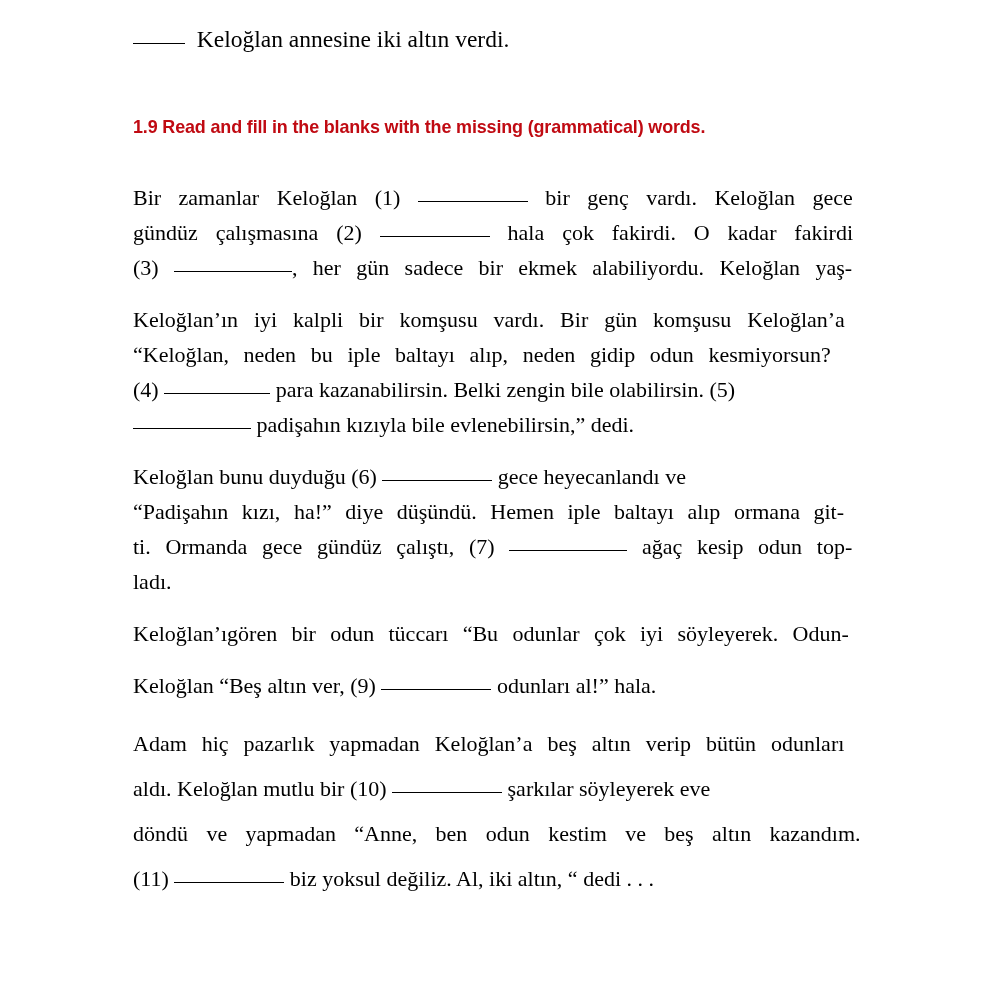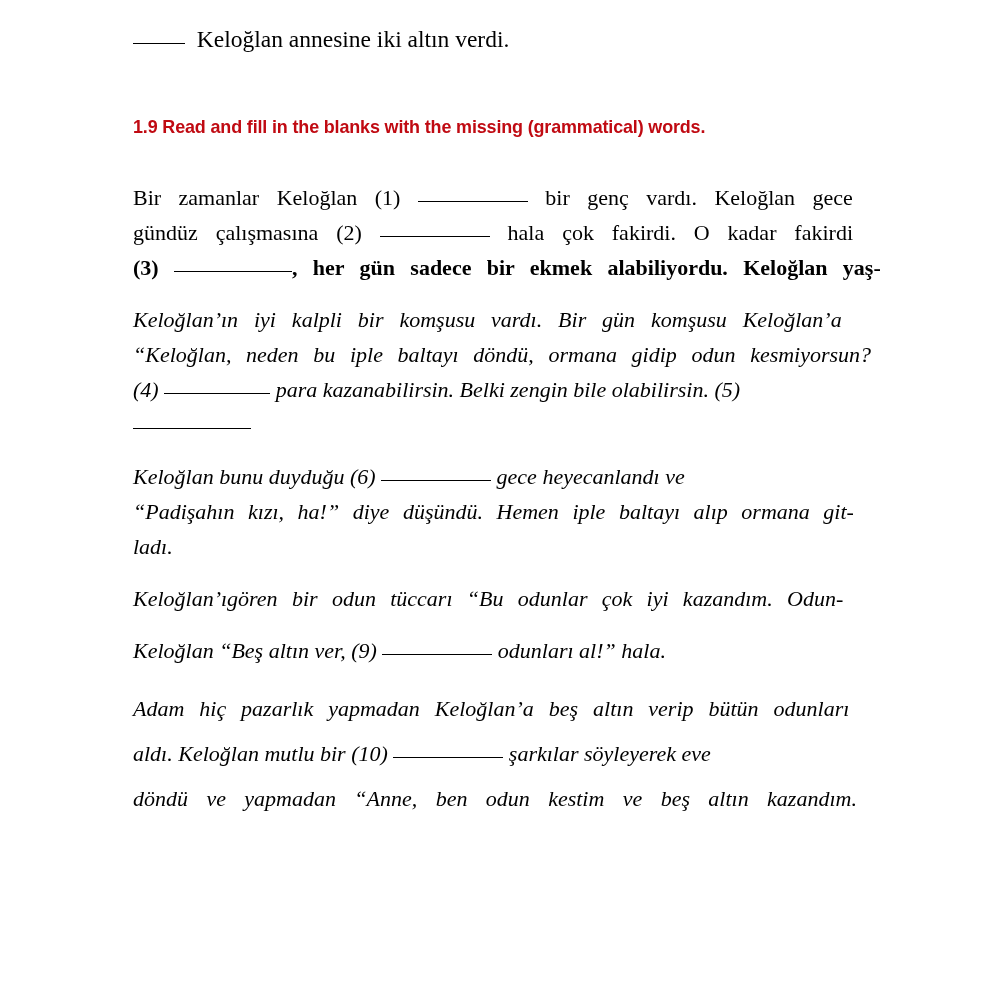--- a/index.html
+++ b/index.html
@@ -56,21 +56,21 @@
   
   .para {
     font-size: 22px;
     line-height: 35px;
     text-align: justify;
     text-justify: inter-word;
     margin: 0;
     hyphens: manual;
   }
   .para.first { margin-top: 41px; }
-  .para + .para { margin-top: 17px; font-style: italic; }
+  .para + .para { margin-top: 17px; }
 
   
   .para.loose {
     line-height: 45px;
     margin-top: 18px;
   }
 
   
   .para .line {
     display: block;
@@ -111,44 +111,46 @@
 
     <div class="intro-line">
       <span class="blank w-short"></span><span class="sp">&nbsp;&nbsp;</span><span>Keloğlan annesine iki altın verdi.</span>
     </div>
 
     <div class="section-heading" style="color: rgb(192, 10, 18);">1.9 Read and fill in the blanks with the missing (grammatical) words.</div>
 
     <div class="para first">
       <span class="line" style="word-spacing: 11.96px;"><span>Bir zamanlar Keloğlan (1)</span> <span class="blank w-std"></span> <span>bir genç vardı. Keloğlan gece</span></span>
       <span class="line" style="word-spacing: 12.39px;"><span>gündüz çalışmasına (2)</span> <span class="blank w-std"></span> <span>hala çok fakirdi. O kadar fakirdi</span></span>
-      <span class="line" style="word-spacing: 9.83px; font-weight: bold;"><span>(3)</span> <span class="blank w-wide"></span><span>, her gün sadece bir ekmek alabiliyordu. Keloğlan yaş-</span></span>
+      <span class="line" style="word-spacing: 9.83px;"><span>(3)</span> <span class="blank w-wide"></span><span>, her gün sadece bir ekmek alabiliyordu. Keloğlan yaş-</span></span>
     </div>
 
     <div class="para">
       <span class="line" style="word-spacing: 10.39px;"><span>Keloğlan’ın iyi kalpli bir komşusu vardı. Bir gün komşusu Keloğlan’a</span></span>
-      <span class="line" style="word-spacing: 9.16px;"><span>“Keloğlan, neden bu iple baltayı döndü, ormana gidip odun kesmiyorsun?</span></span>
+      <span class="line" style="word-spacing: 9.16px;"><span>“Keloğlan, neden bu iple baltayı alıp, neden gidip odun kesmiyorsun?</span></span>
       <span class="line" style="word-spacing: 0px;"><span>(4)</span> <span class="blank w-std2"></span> <span>para kazanabilirsin. Belki zengin bile olabilirsin. (5)</span></span>
-      <span class="line last"><span class="blank w-wide"></span> </span>
+      <span class="line last"><span class="blank w-wide"></span> <span>padişahın kızıyla bile evlenebilirsin,” dedi.</span></span>
     </div>
 
     <div class="para">
       <span class="line" style="word-spacing: 0px;"><span>Keloğlan bunu duyduğu (6)</span> <span class="blank w-std"></span> <span>gece heyecanlandı ve</span></span>
       <span class="line" style="word-spacing: 8.05px;"><span>“Padişahın kızı, ha!” diye düşündü. Hemen iple baltayı alıp ormana git-</span></span>
+      <span class="line" style="word-spacing: 9.17px;"><span>ti. Ormanda gece gündüz çalıştı, (7)</span> <span class="blank w-wide"></span> <span>ağaç kesip odun top-</span></span>
       <span class="line last"><span>ladı.</span></span>
     </div>
 
     <div class="para">
-      <span class="line" style="word-spacing: 8.8px;"><span>Keloğlan’ıgören bir odun tüccarı “Bu odunlar çok iyi kazandım. Odun-</span></span>
+      <span class="line" style="word-spacing: 8.8px;"><span>Keloğlan’ıgören bir odun tüccarı “Bu odunlar çok iyi söyleyerek. Odun-</span></span>
     </div>
 
     <div class="para">
       <span class="line last"><span>Keloğlan “Beş altın ver, (9)</span> <span class="blank w-std"></span> <span>odunları al!” hala.</span></span>
     </div>
 
     <div class="para loose">
       <span class="line" style="word-spacing: 9.46px;"><span>Adam hiç pazarlık yapmadan Keloğlan’a beş altın verip bütün odunları</span></span>
       <span class="line" style="word-spacing: 0px;"><span>aldı. Keloğlan mutlu bir (10)</span> <span class="blank w-std"></span> <span>şarkılar söyleyerek eve</span></span>
       <span class="line" style="word-spacing: 12.88px;"><span>döndü ve yapmadan “Anne, ben odun kestim ve beş altın kazandım.</span></span>
+      <span class="line last"><span>(11)</span> <span class="blank w-std"></span> <span>biz yoksul değiliz. Al, iki altın, “ dedi . . .</span></span>
     </div>
 
   </div>
 </div>
 
 </body></html>

